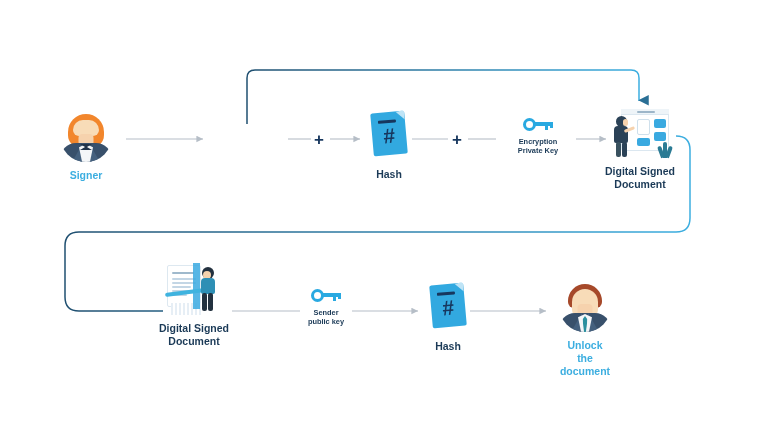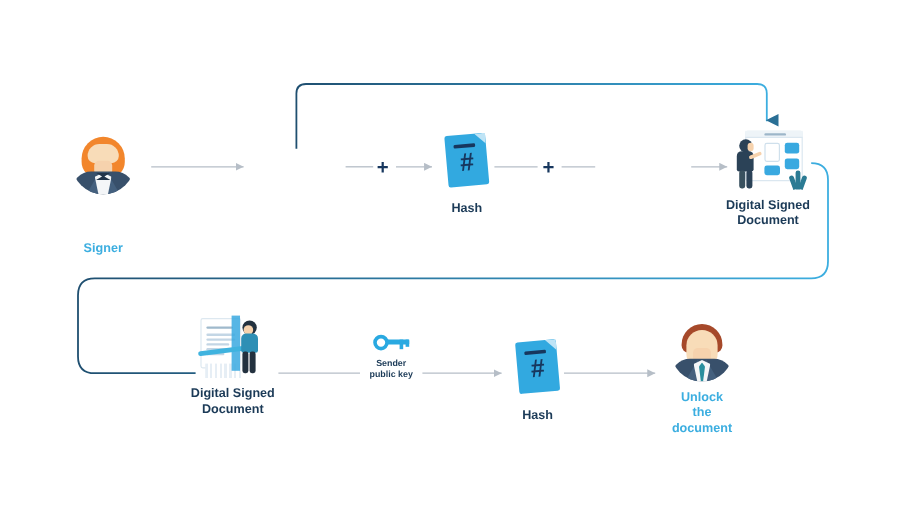--- a/index.html
+++ b/index.html
@@ -129,21 +129,21 @@
 
     <path d="M247,124 L247,78 Q247,70 255,70 L631,70 Q639,70 639,78 L639,101" fill="none" stroke="url(#gtop)" stroke-width="1.5" marker-end="url(#ahb)"></path>
 
     <path d="M676,136 Q690,136 690,150 L690,218 Q690,232 676,232 L79,232 Q65,232 65,246 L65,297 Q65,311 79,311 L163,311" fill="none" stroke="url(#gwrap)" stroke-width="1.5"></path>
 
     <line x1="232" y1="311" x2="300" y2="311" stroke="#b6bec7" stroke-width="1.1"></line>
     <line x1="352" y1="311" x2="418" y2="311" stroke="#b6bec7" stroke-width="1.1" marker-end="url(#ah)"></line>
     <line x1="470" y1="311" x2="546" y2="311" stroke="#b6bec7" stroke-width="1.1" marker-end="url(#ah)"></line>
   </svg>
 
-  <div class="node" style="left:58px;top:110px;width:56px;gap:32px;">
+  <div class="node" style="left:58px;top:110px;width:56px;">
     <div class="art">
       <div class="av">
         <div class="hairF"></div>
         <div class="hairF2"></div>
         <div class="neck"></div>
         <div class="body"></div>
         <div class="lapelL"></div>
           <div class="lapelR"></div>
         <div class="shirt"></div>
         <div class="bow"></div>
@@ -160,20 +160,32 @@
       <div class="pg"></div>
         <div class="fold"></div>
         <div class="bar"></div>
       <div class="sym">#</div>
     </div>
     <div class="label lg" style="margin-top:13px;">Hash</div>
   </div>
 
   <span class="plus" style="left:452px;top:131px;">+</span>
 
+  <div class="node" style="left:505px;top:118px;width:66px;">
+    <div class="art keyicon">
+      <div class="ring"></div>
+        <div class="shaft"></div>
+        <div class="t1"></div>
+        <div class="t2"></div>
+    </div>
+    <div class="label sm" style="margin-top:5px;">
+      <span>Encryption</span><br>
+      <span>Private Key</span>
+    </div>
+  </div>
 
   <div class="node" style="left:601px;top:106px;width:78px;">
     <div class="art board">
       <div class="screen"></div>
         <div class="bar"></div>
       <div class="cardL" style="left:28px;top:13px;width:13px;height:16px;"></div>
       <div class="card" style="left:45px;top:13px;width:12px;height:9px;"></div>
       <div class="card" style="left:45px;top:26px;width:12px;height:9px;"></div>
       <div class="card" style="left:28px;top:32px;width:13px;height:8px;"></div>
       <div class="person">
@@ -216,21 +228,21 @@
           <div class="lg1"></div>
           <div class="lg2"></div>
       </div>
     </div>
     <div class="label lg">
       <span>Digital Signed</span><br>
       <span>Document</span>
     </div>
   </div>
 
-  <div class="node" style="left:296px;top:279px;width:60px;">
+  <div class="node" style="left:296px;top:289px;width:60px;">
     <div class="art keyicon">
       <div class="ring"></div>
         <div class="shaft"></div>
         <div class="t1"></div>
         <div class="t2"></div>
     </div>
     <div class="label sm" style="margin-top:5px;">
       <span>Sender</span><br>
       <span>public key</span>
     </div>
@@ -239,21 +251,21 @@
   <div class="node" style="left:428px;top:284px;width:40px;">
     <div class="art hash">
       <div class="pg"></div>
         <div class="fold"></div>
         <div class="bar"></div>
       <div class="sym">#</div>
     </div>
     <div class="label lg" style="margin-top:13px;">Hash</div>
   </div>
 
-  <div class="node" style="left:557px;top:266px;width:56px;justify-content:flex-end;">
+  <div class="node" style="left:557px;top:280px;width:56px;justify-content:flex-end;">
     <div class="art">
       <div class="av">
         <div class="hair" style="background:#a6492a;"></div>
         <div class="face"></div>
         <div class="neck"></div>
         <div class="body"></div>
         <div class="lapelL"></div>
           <div class="lapelR"></div>
         <div class="shirt"></div>
         <div class="tie"></div>

